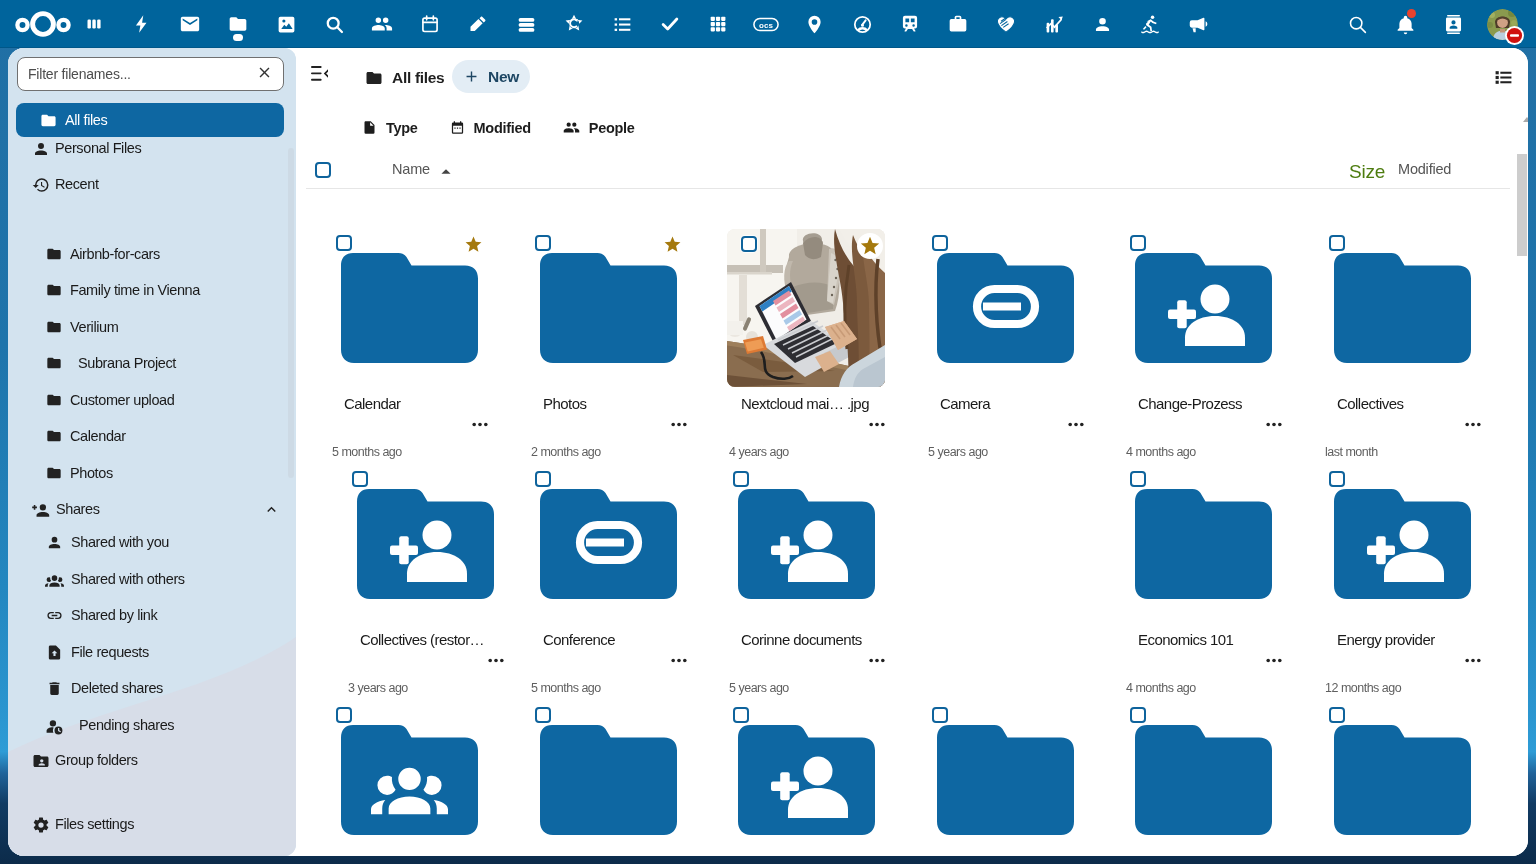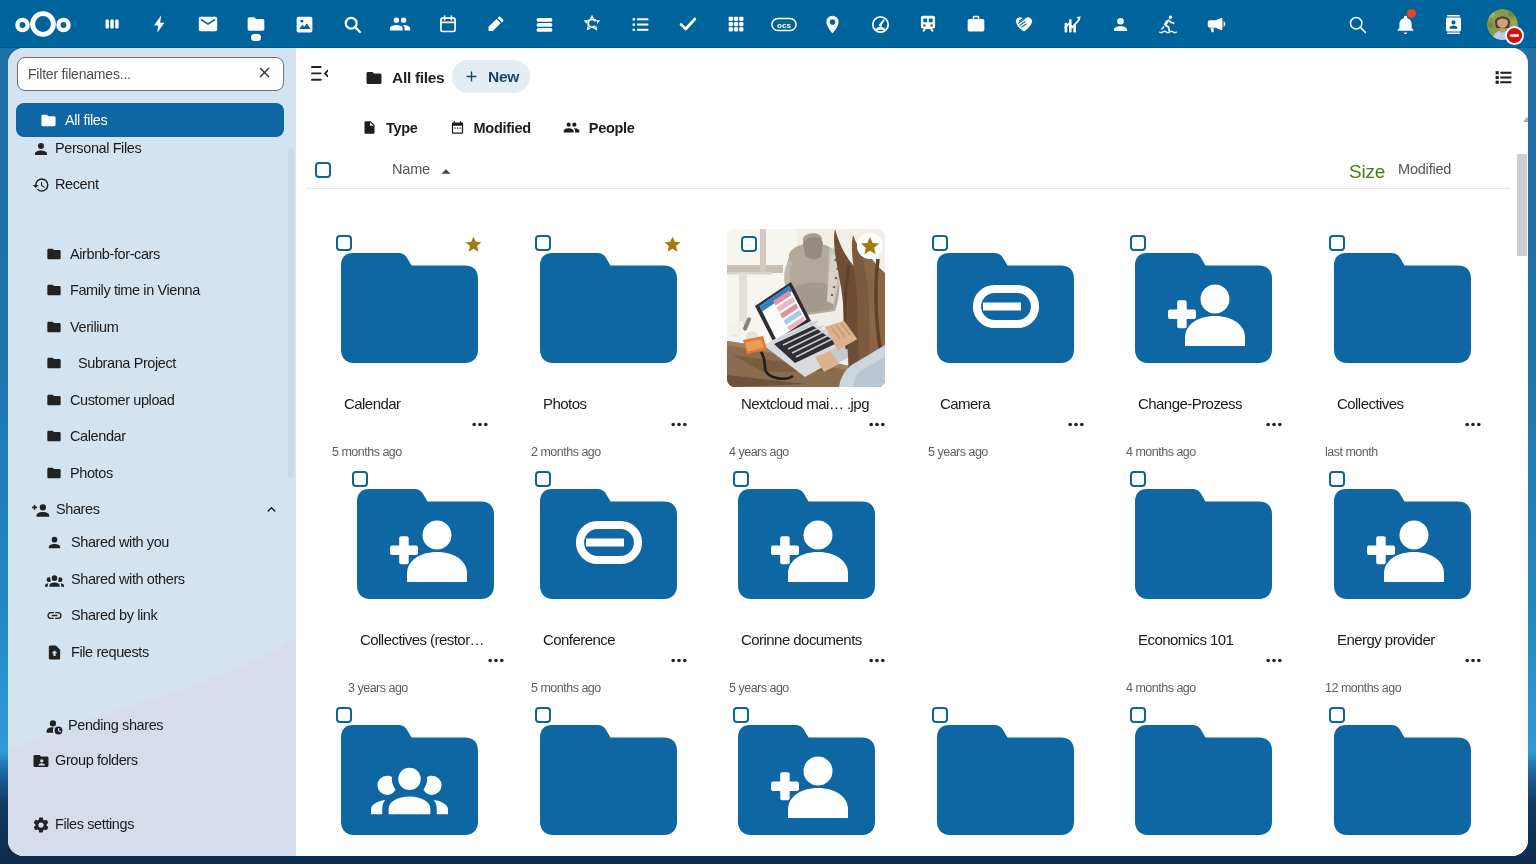--- a/index.html
+++ b/index.html
@@ -1,28 +1,28 @@
 <!DOCTYPE html>
 <html><head>
 <meta charset="utf-8">
 <style>
 * { margin:0; padding:0; box-sizing:border-box; }
 html,body { width:1536px; height:864px; overflow:hidden; font-family:"Liberation Sans", sans-serif; }
 .bg { position:absolute; inset:0;
   background:linear-gradient(180deg,#216fa4 0%,#1e74ab 40%,#2387c0 68%,#2b95cf 82%,#2e9cd6 87%,#20639a 89.5%,#113b63 93%,#0c2b4a 100%);
 }
 header { position:absolute; left:0; top:0; width:1536px; height:48px; background:#00649c; box-shadow:inset 0 -1px 0 rgba(0,0,0,.12); }
-.apps { position:absolute; left:88px; top:0; height:38px; display:flex; }
+.apps { position:absolute; left:70px; top:0; height:38px; display:flex; }
 .apps .ai { width:48px; height:48px; display:flex; align-items:center; justify-content:center; position:relative; }
 .apps .ai svg { display:block; }
 .dotu { position:absolute; left:19px; top:34px; width:10px; height:7px; border-radius:4px; background:#fff; }
 .hright { position:absolute; right:9px; top:0; height:48px; display:flex; }
 .hr48 { width:48px; height:48px; display:flex; align-items:center; justify-content:center; }
 .shell { position:absolute; left:8px; top:48px; width:1520px; height:808px; border-radius:16px; overflow:hidden; background:#fff; }
-aside { position:absolute; left:0; top:0; width:288px; height:808px; background:#d3e3ef; overflow:hidden; }
+aside { position:absolute; left:0; top:0; width:288px; height:808px; background:#d3e3ef; overflow:hidden;border-radius:12px; }
 .wave { position:absolute; left:0; top:0; }
 .sitem { position:absolute; left:0; width:288px; height:34px; display:flex; align-items:flex-start; color:#1a1a1a; font-size:14.5px; letter-spacing:-0.4px; }
 .sitem svg { flex:none; }
 .chev { position:absolute; right:16px; }
 .filterbox { position:absolute; left:9px; top:9px; width:267px; height:34px; background:#fff; border:1.5px solid #707070; border-radius:8px; display:flex; align-items:center; padding:0 10px; color:#4d4d4d; font-size:14px; letter-spacing:-0.2px; }
 .filterbox .x { margin-left:auto; }
 .pill { position:absolute; left:8px; top:55px; width:268px; height:34px; background:#0e67a2; border-radius:8px; display:flex; align-items:center; color:#fff; font-size:14.5px; letter-spacing:-0.4px; }
 main { position:absolute; left:288px; top:0; width:1232px; height:808px; background:#fff; }
 .bcrumb { position:absolute; left:69px; top:21px; height:17px; display:flex; align-items:center; gap:9px; font-size:15.5px; letter-spacing:-0.3px; font-weight:bold; color:#1f1f1f; }
 .newbtn { position:absolute; left:156px; top:12px; width:78px; height:33px; border-radius:17px; background:#e3edf5; display:flex; align-items:center; justify-content:center; gap:8px; color:#1d4663; font-weight:bold; font-size:15.5px; letter-spacing:-0.3px; }
@@ -418,25 +418,31 @@
           <use href="#i-link"></use>
         </svg>
         <span style="margin-left:8px">Shared by link</span>
       </div>
 <div class="sitem" style="top:595.5px">
         <svg width="17" height="17" viewBox="0 0 24 24" fill="#222" style="margin-left:38px">
           <use href="#i-fileup"></use>
         </svg>
         <span style="margin-left:8px">File requests</span>
       </div>
+<div class="sitem" style="top:632px">
+        <svg width="17" height="17" viewBox="0 0 24 24" fill="#222" style="margin-left:38px">
+          <use href="#i-trash"></use>
+        </svg>
+        <span style="margin-left:8px">Deleted shares</span>
+      </div>
 <div class="sitem" style="top:668.5px">
         <svg width="19" height="19" viewBox="0 0 24 24" fill="#222" style="margin-left:37px">
           <use href="#i-accclock"></use>
         </svg>
-        <span style="margin-left:4px">Pending shares</span>
+        <span style="margin-left:15px">Pending shares</span>
       </div>
 <div class="sitem" style="top:704px">
         <svg width="18" height="18" viewBox="0 0 24 24" fill="#222" style="margin-left:24px">
           <use href="#i-folderacc"></use>
         </svg>
         <span style="margin-left:5px">Group folders</span>
       </div>
 <div class="sitem" style="top:767.5px">
         <svg width="18" height="18" viewBox="0 0 24 24" fill="#222" style="margin-left:24px">
           <use href="#i-cog"></use>

